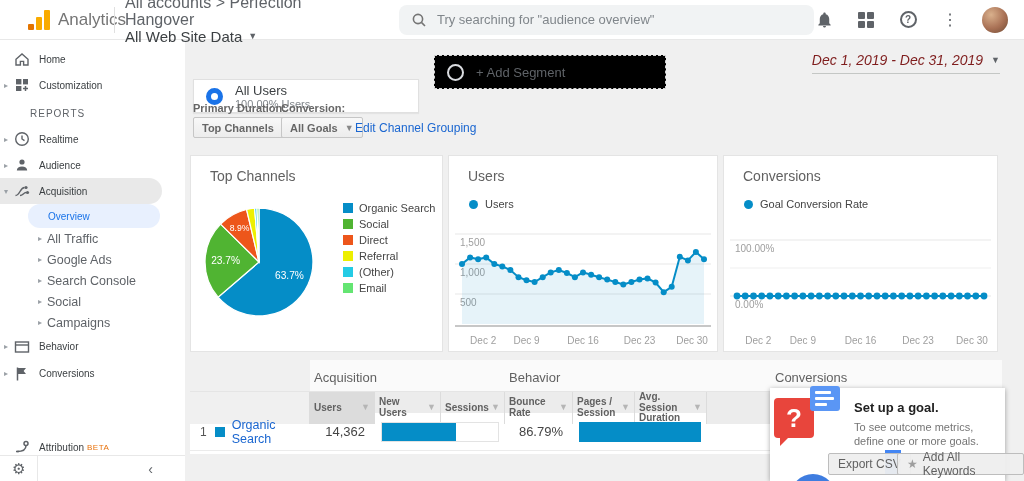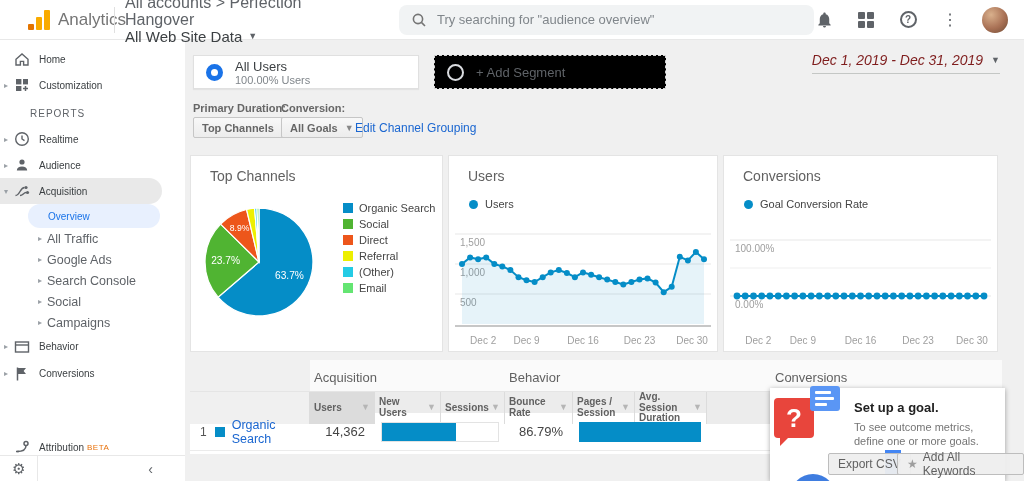--- a/index.html
+++ b/index.html
@@ -58,21 +58,21 @@
     display:flex; align-items:center; }
   .gear { font-size:15px; color:#5f6368; margin-left:12px; cursor:pointer; }
   .foot-div { width:1px; height:26px; background:#e8e8e8; margin-left:12px; }
   .collapse { margin-left:auto; margin-right:32px; color:#5f6368; font-size:14px; cursor:pointer; }
 
   
   .content { position:absolute; top:40px; left:185px; width:839px; height:441px; background:#f0f0f0; overflow:hidden; }
 
   .seg-chip { position:absolute; top:15px; height:34px; background:#fff; border:1px solid #e0e0e0;
     display:flex; align-items:center; padding:0 12px; cursor:pointer; }
-  .seg-allusers { left:8px; width:226px; box-shadow:0 1px 1px rgba(0,0,0,.05); }
+  .seg-allusers { left:8px; width:226px; box-shadow:0 1px 1px rgba(0,0,0,.05);margin-top:24px; }
   .seg-ring { width:17px; height:17px; border:5px solid #1a73e8; border-radius:50%; margin-right:12px; }
   .seg-txt .t { font-size:13px; color:#3c4043; }
   .seg-txt .s { font-size:11px; color:#80868b; }
   .seg-add { left:249px; width:232px; border:1px dashed #d5d5d5; background:#000000; }
   .seg-add-ring { width:17px; height:17px; border:2px solid #dadce0; border-radius:50%; margin-right:12px; }
   .seg-add-label { font-size:13px; color:#5f6368; }
   .daterange { position:absolute; top:12px; right:24px; display:flex; align-items:center;
     border-bottom:1px solid #c4c7c5; padding-bottom:5px; cursor:pointer; }
   .daterange .d { font-size:14px; color:#7f1d1d;font-style:italic; }
   .daterange .caret-down { margin-left:8px; }

